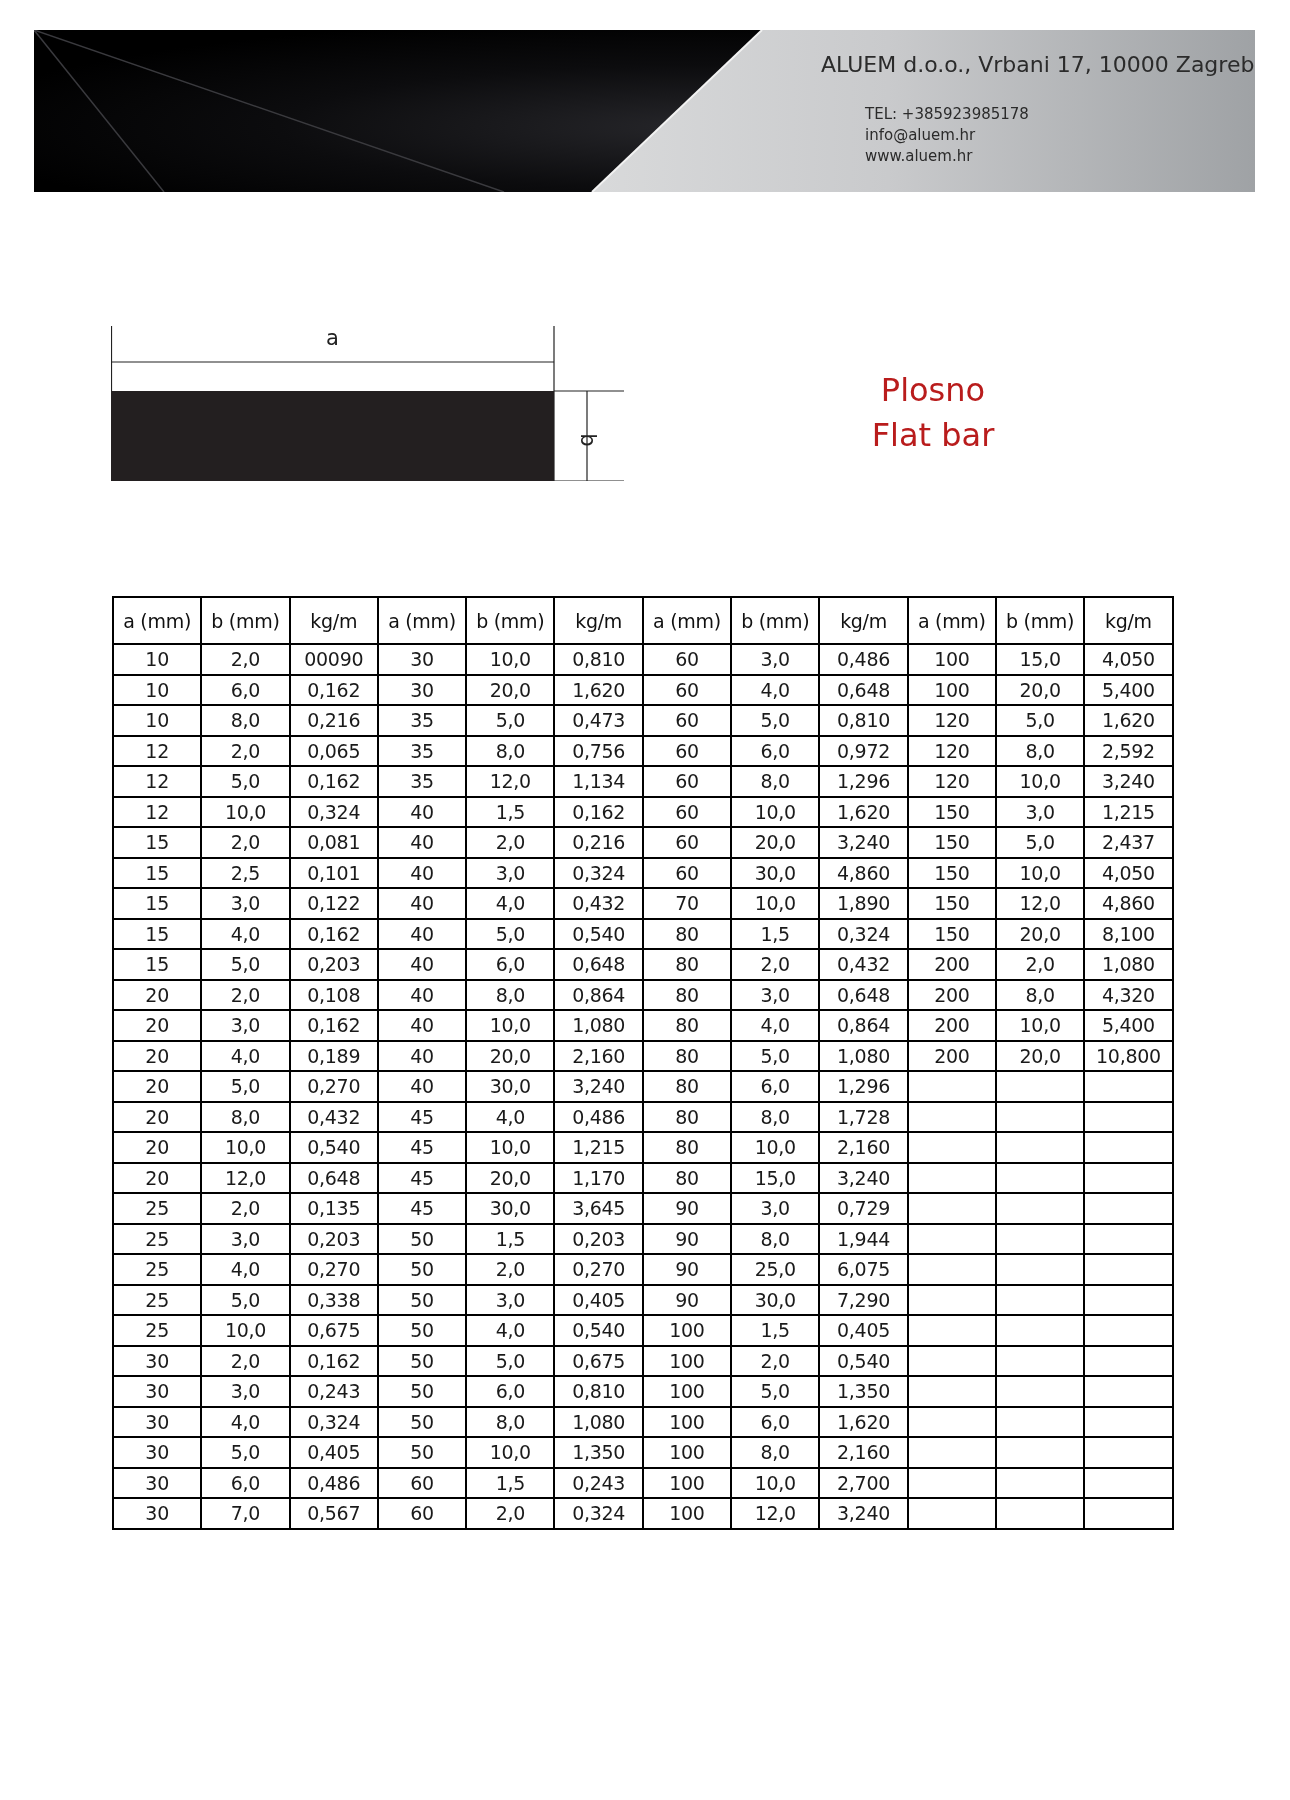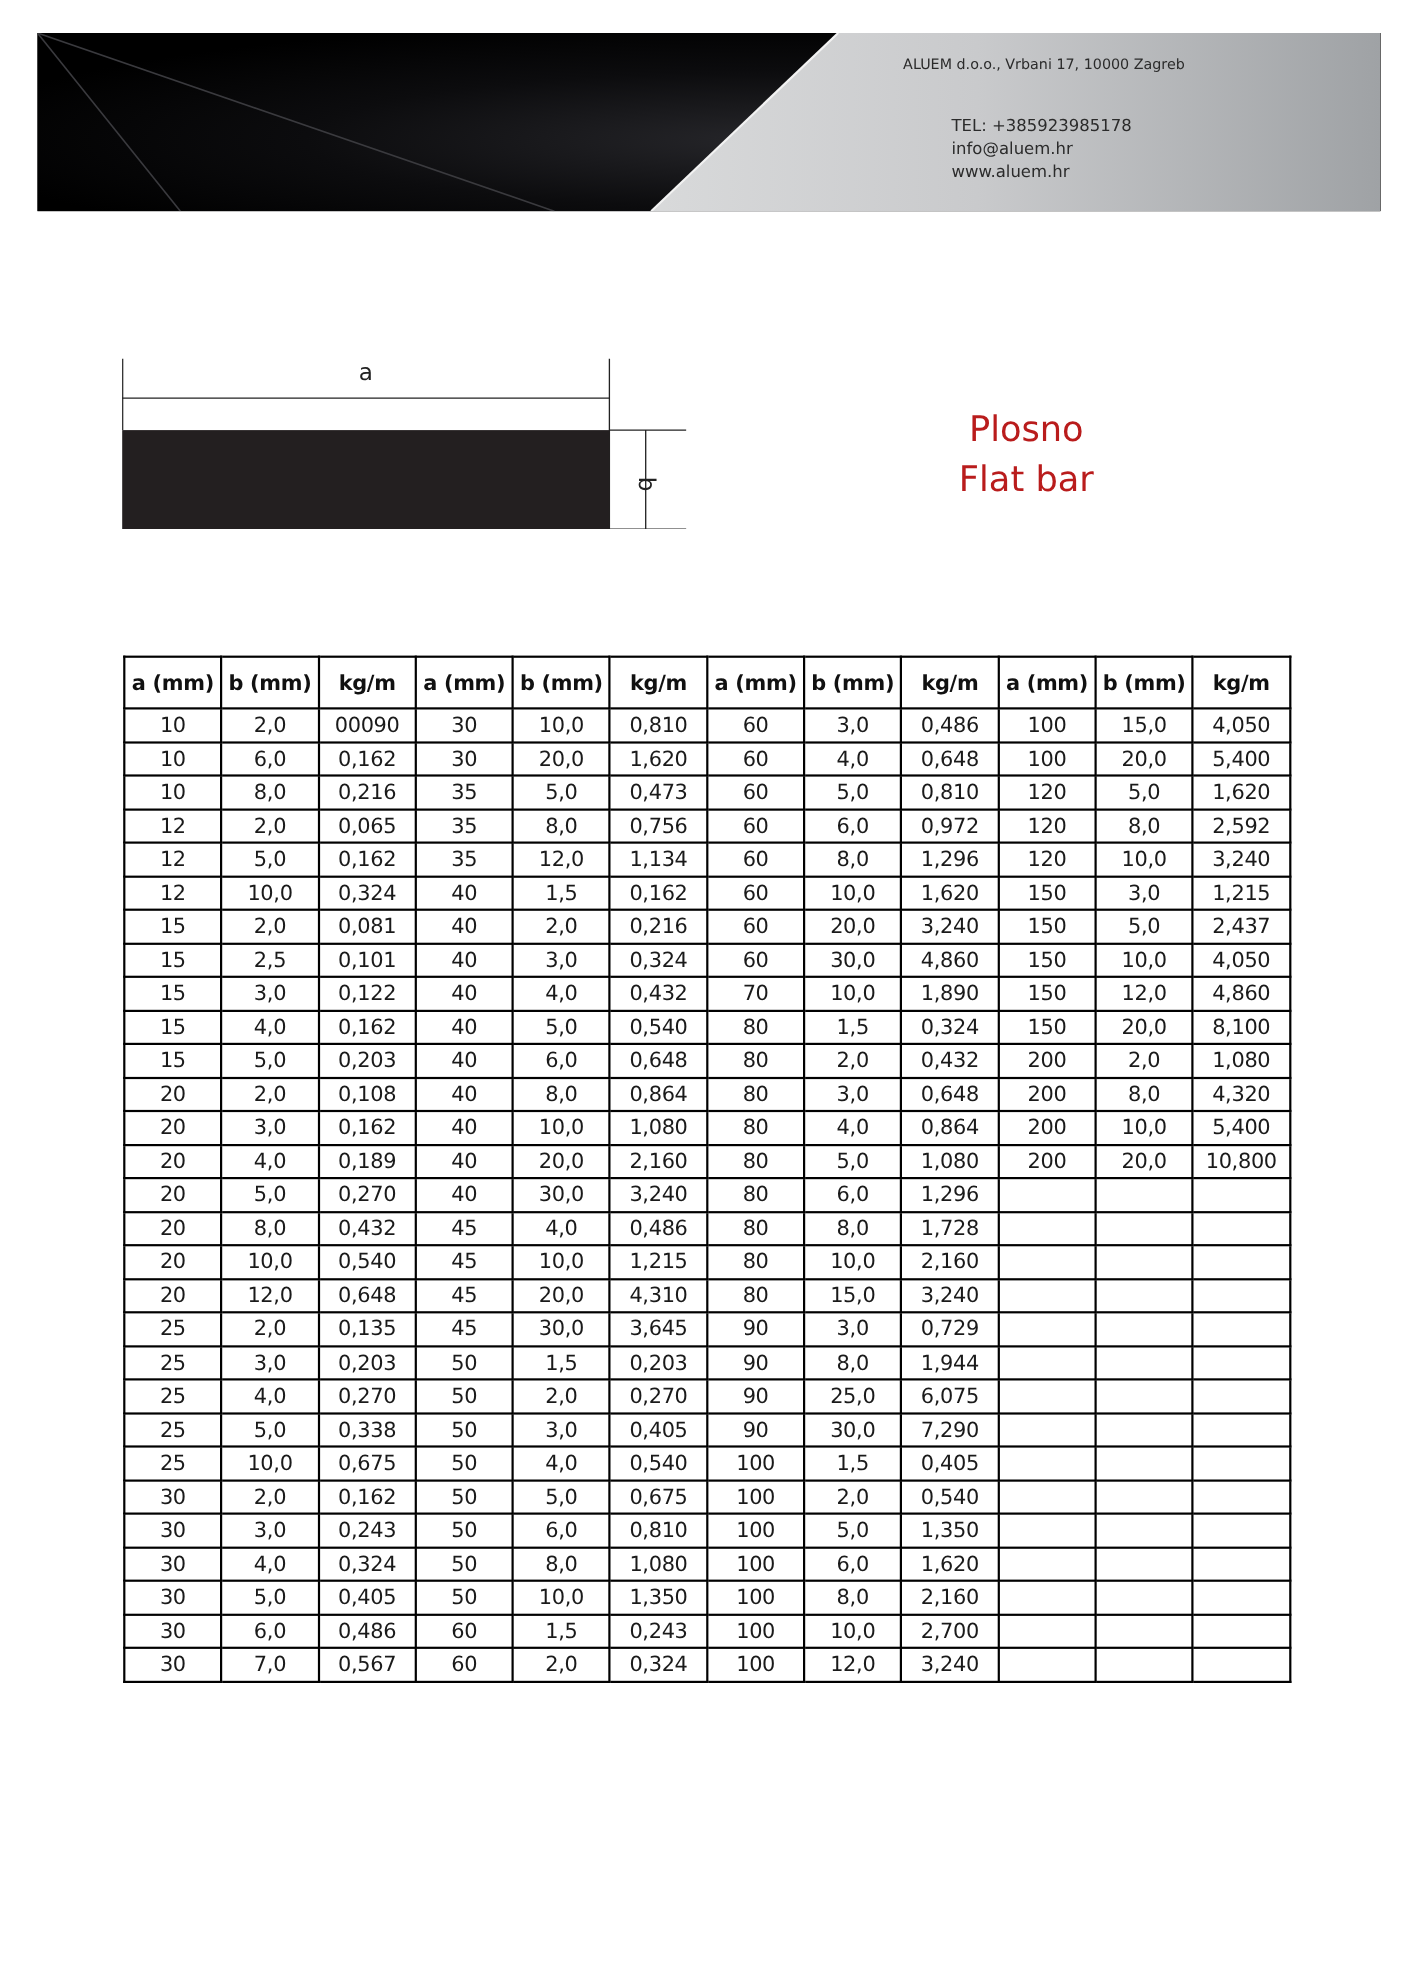--- a/index.html
+++ b/index.html
@@ -48,21 +48,21 @@
       background: linear-gradient(180deg, #e9e9ea 0%, #b8b9bb 55%, #8c8e91 100%);
       -webkit-background-clip: text;
       background-clip: text;
       color: transparent;
       line-height: 1;
     }
     .company-line {
       position: absolute;
       left: 787px; top: 22px;
       font-family: "DejaVu Sans", sans-serif;
-      font-size: 13px;
+      font-size: 22px;
       color: #2b2b2b;
       white-space: nowrap;
     }
     .contact-col {
       position: absolute;
       left: 787px; top: 74px;
       font-family: "DejaVu Sans", sans-serif;
       font-size: 15px;
       color: #2b2b2b;
       line-height: 21px;
@@ -124,21 +124,21 @@
       border: 2px solid #000;
       width: 88.3px;
       height: 30.5px;
       text-align: center;
       vertical-align: middle;
       padding: 0;
       white-space: nowrap;
       overflow: hidden;
     }
     .spec-table th {
-      font-weight: bold;
+      font-weight: normal;
       font-size: 19px;
       color: #111;
       height: 47px;
       letter-spacing: -0.3px;
     }
     .spec-table td {
       font-size: 19px;
       color: #1a1a1a;
       letter-spacing: -0.3px;
     }
@@ -445,21 +445,21 @@
           <td></td>
           <td></td>
           <td></td>
         </tr>
         <tr>
           <td>20</td>
           <td>12,0</td>
           <td>0,648</td>
           <td>45</td>
           <td>20,0</td>
-          <td>4,310</td>
+          <td>1,170</td>
           <td>80</td>
           <td>15,0</td>
           <td>3,240</td>
           <td></td>
           <td></td>
           <td></td>
         </tr>
         <tr>
           <td>25</td>
           <td>2,0</td>

